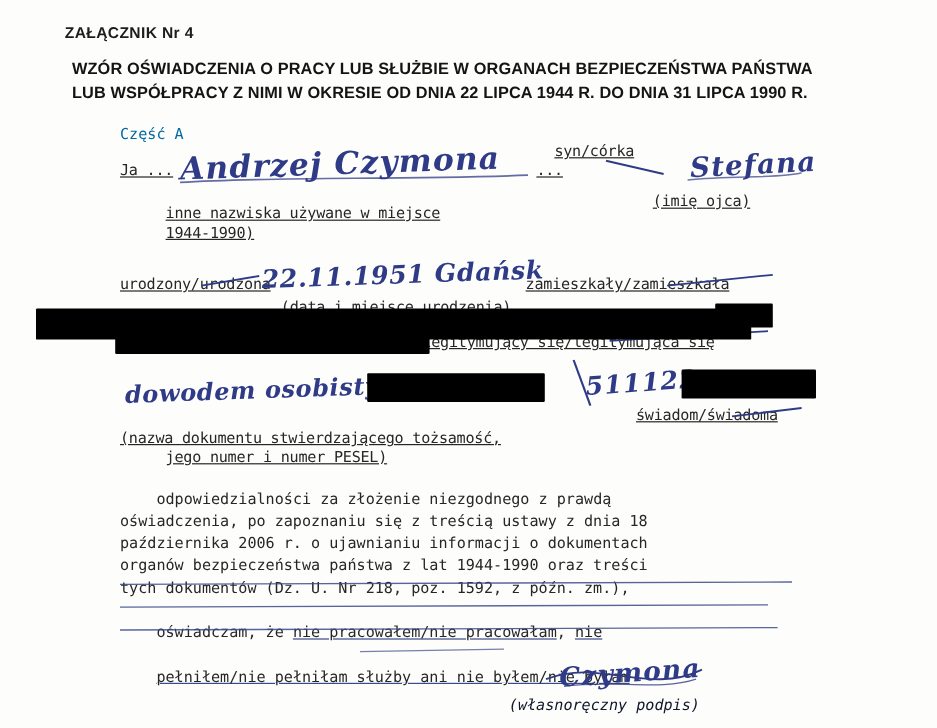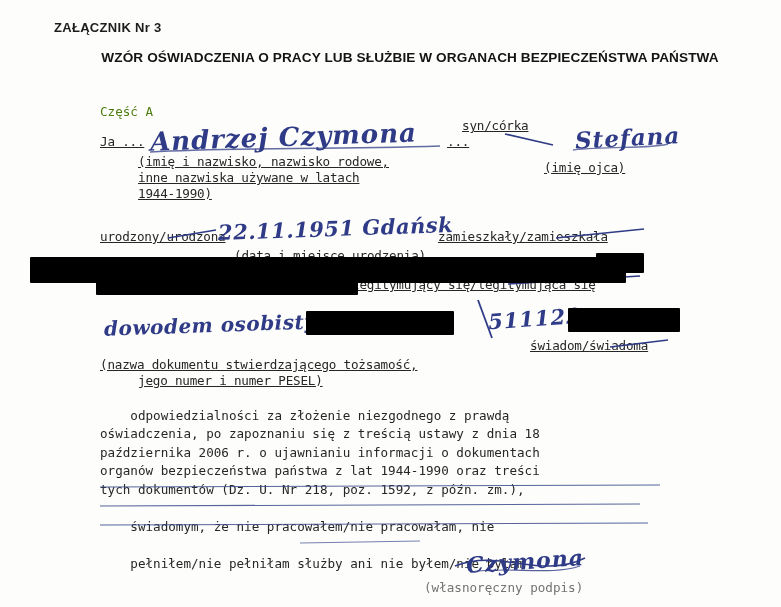--- a/index.html
+++ b/index.html
@@ -49,31 +49,30 @@
     position: absolute;
     left: 60px;
     top: 48px;
     width: 700px;
     font-family: "Liberation Sans", sans-serif;
     font-weight: bold;
     font-size: 13.6px;
     line-height: 20px;
     letter-spacing: 0.1px;
     color: #141414;
-    text-align: center;
   }
   .title .l2 { display:block; }
 
   .part-a {
     position: absolute;
     left: 100px;
     top: 104px;
     font-family: "DejaVu Sans Mono", monospace;
     font-size: 12.6px;
-    color: #4d7c0f;
+    color: #0369a1;
   }
 
   .ja {
     position: absolute;
     left: 100px;
     top: 134px;
   }
   .syn-corka {
     position: absolute;
     left: 462px;
@@ -160,25 +159,27 @@
     color: #262626;
     white-space: pre-wrap;
   }
 
   .podpis {
     position: absolute;
     left: 424px;
     top: 580px;
     font-family: "DejaVu Sans Mono", monospace;
     font-size: 12.6px;
-    color: #737373;
+    color: #0f172a;
+    font-style: italic;
   }
 
   
   .u {
+    text-decoration: underline;
     text-decoration-color: #3b4a8c;
     text-decoration-thickness: 1px;
   }
 
   
   .redact {
     position: absolute;
     background: #000000;
     border-radius: 1px;
   }
@@ -241,54 +242,54 @@
     left: 0; top: 0;
     width: 781px; height: 607px;
     pointer-events: none;
   }
 </style>
 </head>
 <body>
 
 <div class="page">
 
-  <div class="attachment">ZAŁĄCZNIK Nr 3</div>
+  <div class="attachment">ZAŁĄCZNIK Nr 4</div>
 
   <div class="title">
     <span class="l1">WZÓR OŚWIADCZENIA O PRACY LUB SŁUŻBIE W ORGANACH BEZPIECZEŃSTWA PAŃSTWA</span>
+    <span class="l2">LUB WSPÓŁPRACY Z NIMI W OKRESIE OD DNIA 22 LIPCA 1944 R. DO DNIA 31 LIPCA 1990 R.</span>
   </div>
 
   <div class="part-a">Część A</div>
 
   <div class="typed ja">Ja ...</div>
   <div class="typed dots-after-syn">...</div>
   <div class="typed syn-corka">syn/córka</div>
 
-  <div class="typed line-imie">(imię i nazwisko, nazwisko rodowe,</div>
-  <div class="typed line-inne">inne nazwiska używane w latach</div>
+  <div class="typed line-inne">inne nazwiska używane w miejsce</div>
   <div class="typed line-1944">1944-1990)</div>
   <div class="typed imie-ojca">(imię ojca)</div>
 
   <div class="typed urodzony">urodzony/urodzona</div>
   <div class="typed zamieszkaly">zamieszkały/zamieszkała</div>
   <div class="typed data-miejsce">(data i miejsce urodzenia)</div>
 
   <div class="typed legitymujacy">legitymujący się/legitymująca się</div>
 
   <div class="typed swiadom">świadom/świadoma</div>
   <div class="typed nazwa-dok">(nazwa dokumentu stwierdzającego tożsamość,</div>
   <div class="typed jego-numer">jego numer i numer PESEL)</div>
 
   <div class="body-text">
     <span>odpowiedzialności za złożenie niezgodnego z prawdą
 oświadczenia, po zapoznaniu się z treścią ustawy z dnia 18
 października 2006 r. o ujawnianiu informacji o dokumentach
 organów bezpieczeństwa państwa z lat 1944-1990 oraz treści
 tych dokumentów (Dz. U. Nr 218, poz. 1592, z późn. zm.),</span><br>
-    <span>świadomym, że </span><span class="u">nie pracowałem/nie pracowałam</span><span>, </span><span class="u">nie</span><br>
+    <span>oświadczam, że </span><span class="u">nie pracowałem/nie pracowałam</span><span>, </span><span class="u">nie</span><br>
     <span class="u">pełniłem/nie pełniłam służby ani nie byłem/nie byłam</span><br>
     <br>
     
   </div>
 
   <div class="podpis">(własnoręczny podpis)</div>
 
   <div class="ink ink-name">Andrzej  Czymona</div>
   <div class="ink ink-father">Stefana</div>
   <div class="ink ink-birth">22.11.1951 Gdańsk</div>

